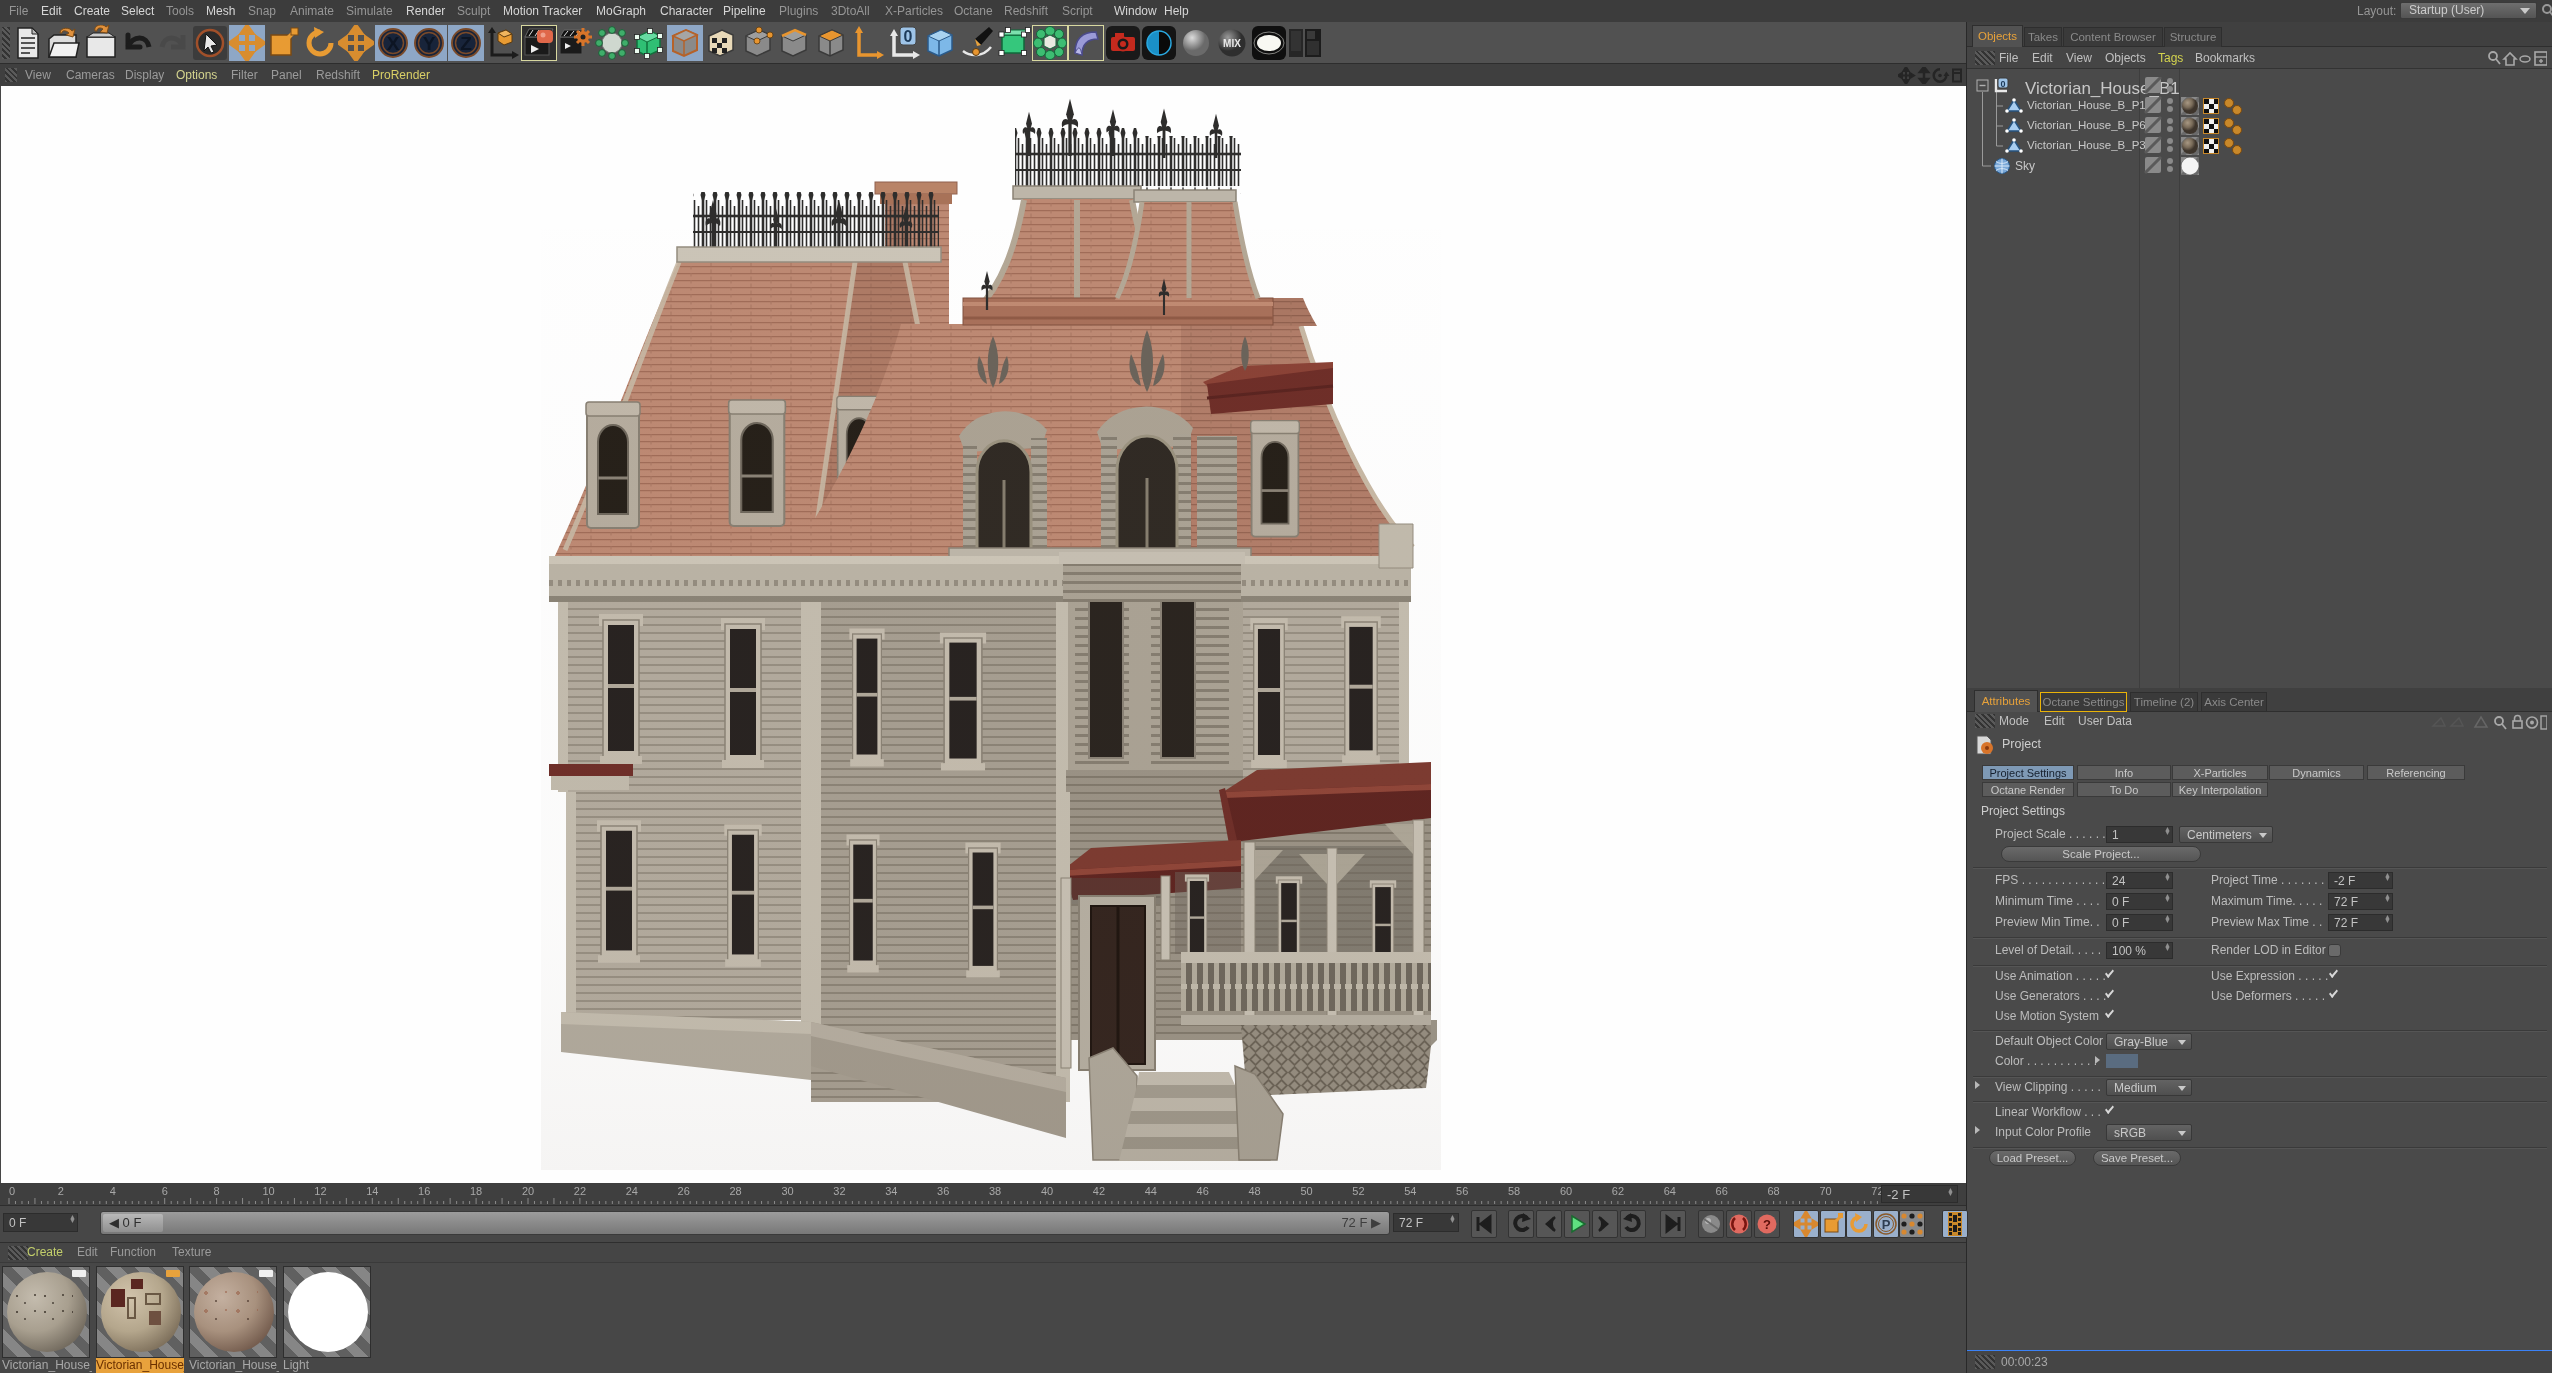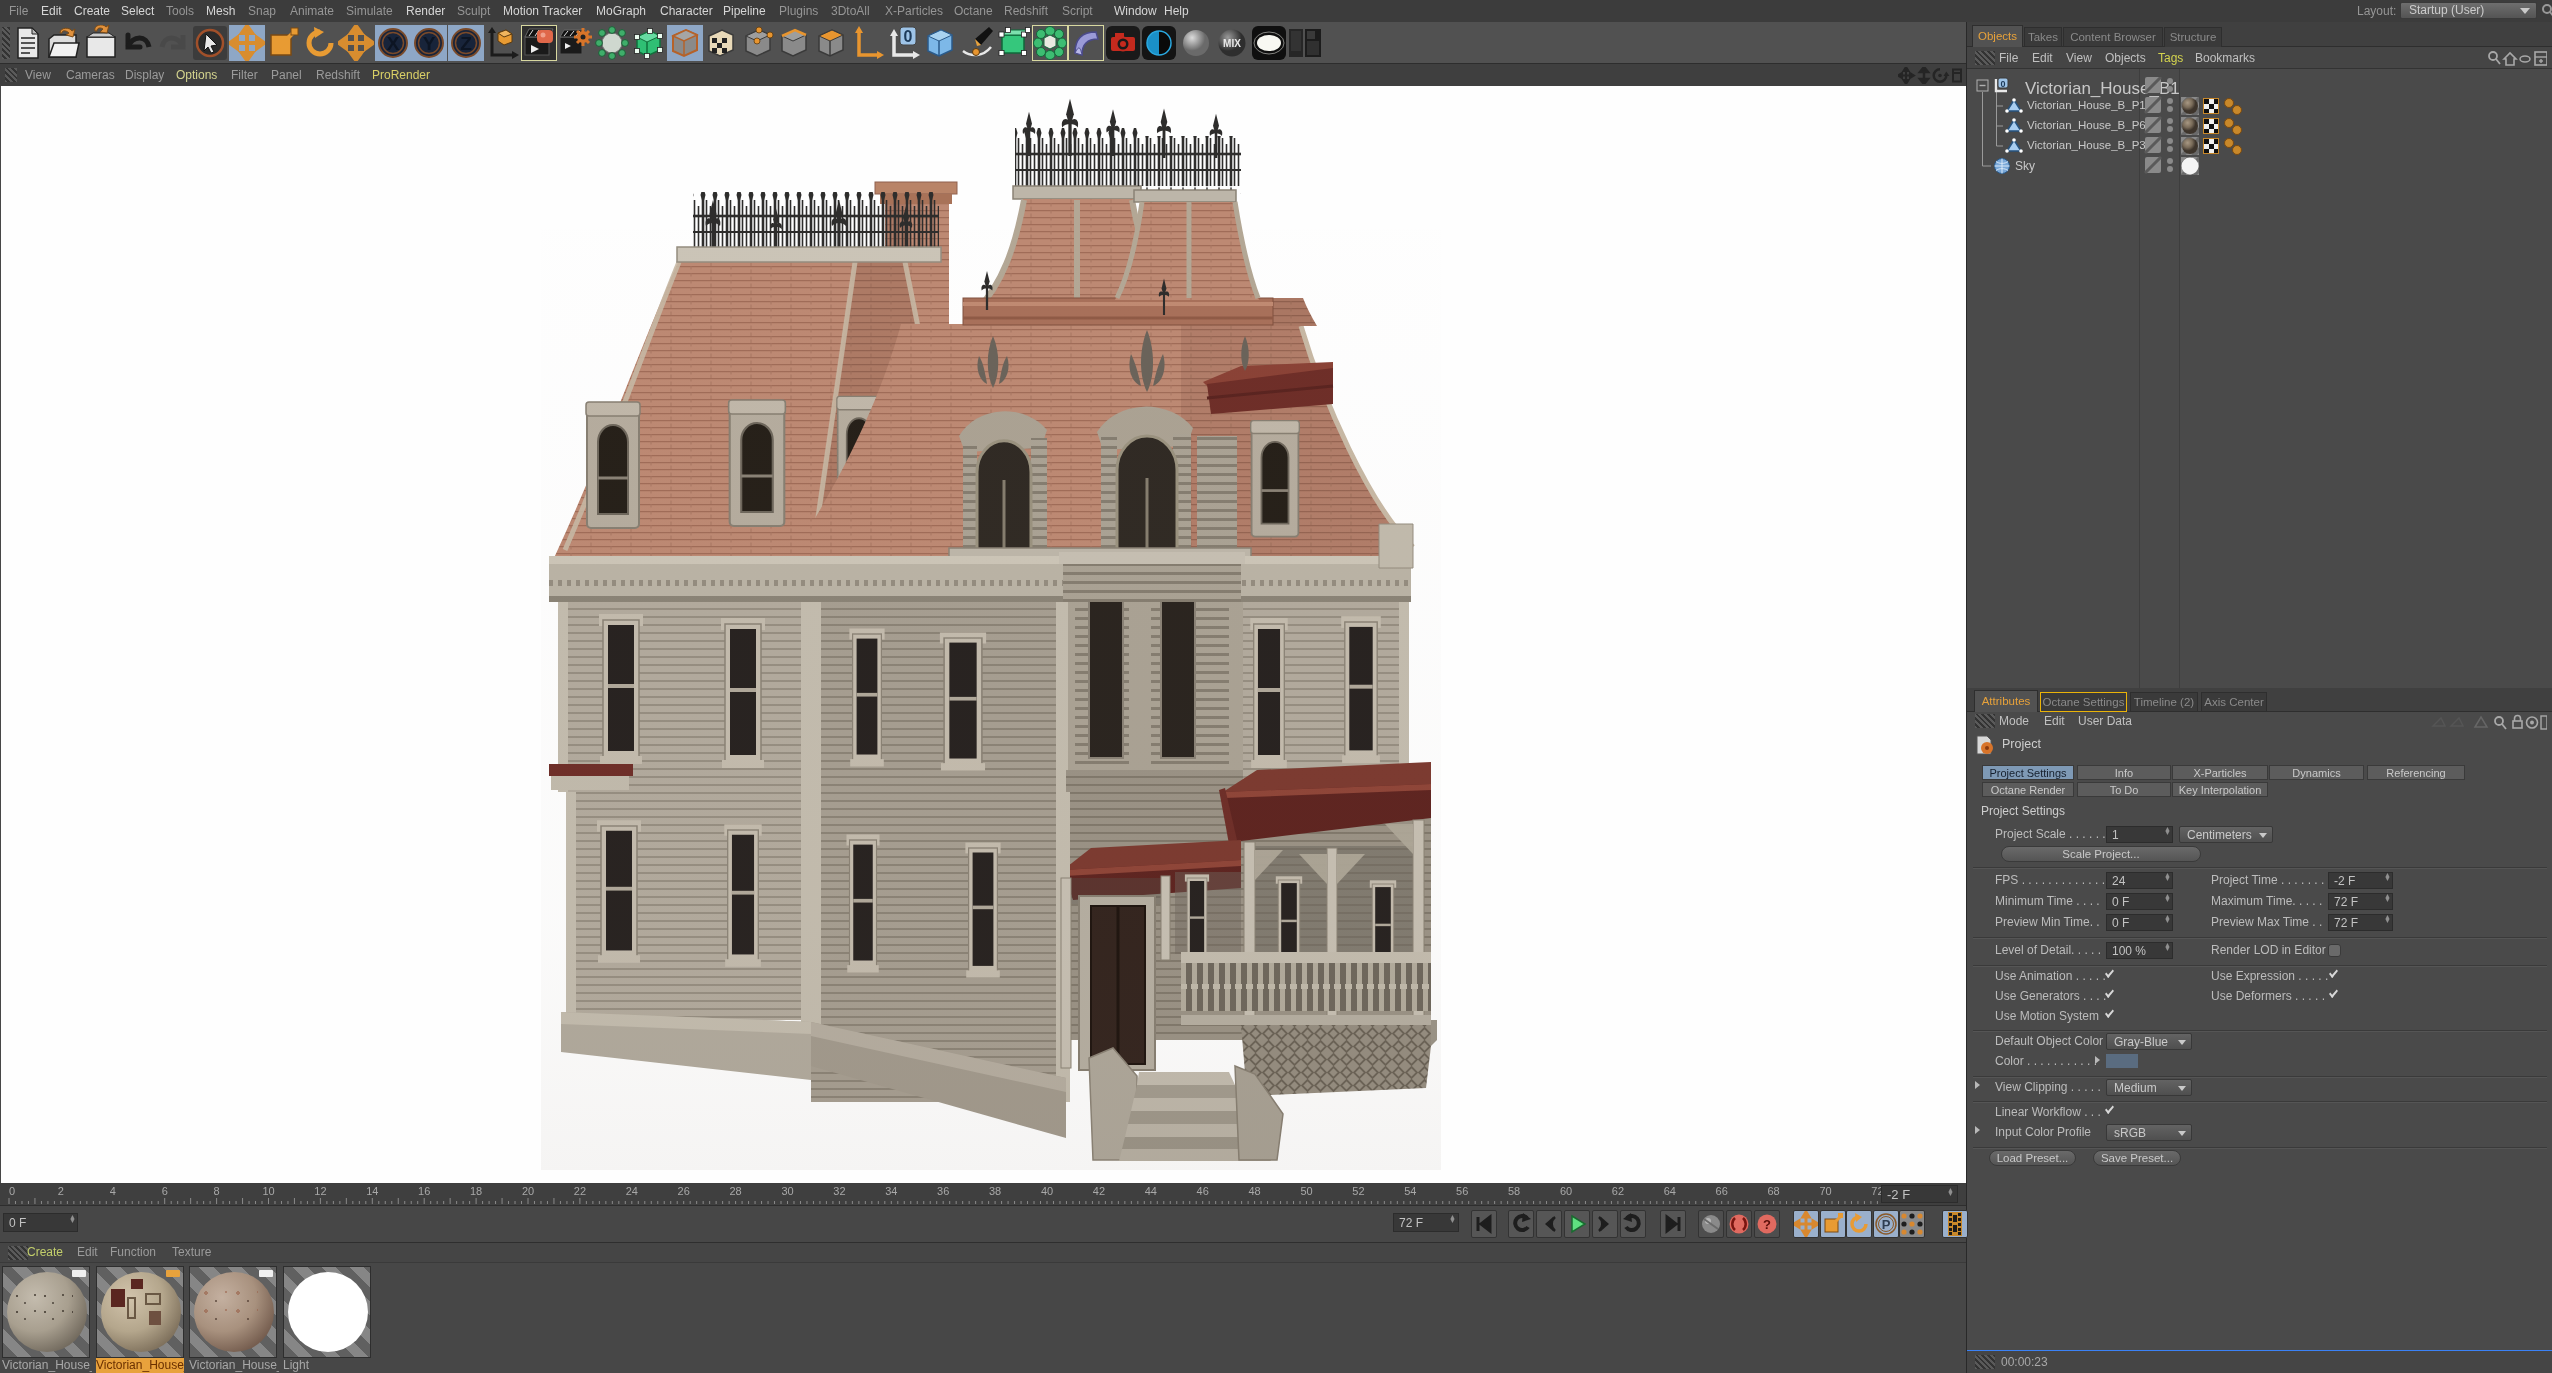--- a/index.html
+++ b/index.html
@@ -1091,20 +1091,24 @@
           <text x="1877.4" y="12" font-size="11" fill="#a8a8a8" text-anchor="middle" font-family="Liberation Sans">72</text>
           <path d="M9.00,15 V21 M15.49,18 V21 M21.98,18 V21 M28.46,18 V21 M34.95,15 V21 M41.44,18 V21 M47.92,18 V21 M54.41,18 V21 M60.90,18 V21 M67.39,18 V21 M73.87,18 V21 M80.36,18 V21 M86.85,18 V21 M93.34,18 V21 M99.82,18 V21 M106.31,18 V21 M112.80,18 V21 M119.29,18 V21 M125.77,18 V21 M132.26,18 V21 M138.75,18 V21 M145.24,18 V21 M151.72,18 V21 M158.21,18 V21 M164.70,15 V21 M171.19,18 V21 M177.68,18 V21 M184.16,18 V21 M190.65,15 V21 M197.14,18 V21 M203.63,18 V21 M210.11,18 V21 M216.60,15 V21 M223.09,18 V21 M229.58,18 V21 M236.06,18 V21 M242.55,15 V21 M249.04,18 V21 M255.53,18 V21 M262.01,18 V21 M268.50,15 V21 M274.99,18 V21 M281.48,18 V21 M287.96,18 V21 M294.45,15 V21 M300.94,18 V21 M307.43,18 V21 M313.91,18 V21 M320.40,15 V21 M326.89,18 V21 M333.38,18 V21 M339.86,18 V21 M346.35,15 V21 M352.84,18 V21 M359.33,18 V21 M365.81,18 V21 M372.30,15 V21 M378.79,18 V21 M385.28,18 V21 M391.76,18 V21 M398.25,15 V21 M404.74,18 V21 M411.23,18 V21 M417.71,18 V21 M424.20,15 V21 M430.69,18 V21 M437.18,18 V21 M443.66,18 V21 M450.15,15 V21 M456.64,18 V21 M463.13,18 V21 M469.61,18 V21 M476.10,15 V21 M482.59,18 V21 M489.08,18 V21 M495.56,18 V21 M502.05,15 V21 M508.54,18 V21 M515.03,18 V21 M521.51,18 V21 M528.00,15 V21 M534.49,18 V21 M540.98,18 V21 M547.46,18 V21 M553.95,15 V21 M560.44,18 V21 M566.93,18 V21 M573.41,18 V21 M579.90,15 V21 M586.39,18 V21 M592.88,18 V21 M599.36,18 V21 M605.85,18 V21 M612.34,18 V21 M618.82,18 V21 M625.31,18 V21 M631.80,18 V21 M638.29,18 V21 M644.77,18 V21 M651.26,18 V21 M657.75,18 V21 M664.24,18 V21 M670.72,18 V21 M677.21,18 V21 M683.70,18 V21 M690.19,18 V21 M696.67,18 V21 M703.16,18 V21 M709.65,18 V21 M716.14,18 V21 M722.62,18 V21 M729.11,18 V21 M735.60,18 V21 M742.09,18 V21 M748.57,18 V21 M755.06,18 V21 M761.55,18 V21 M768.04,18 V21 M774.52,18 V21 M781.01,18 V21 M787.50,18 V21 M793.99,18 V21 M800.47,18 V21 M806.96,18 V21 M813.45,18 V21 M819.94,18 V21 M826.42,18 V21 M832.91,18 V21 M839.40,18 V21 M845.89,18 V21 M852.37,18 V21 M858.86,18 V21 M865.35,18 V21 M871.84,18 V21 M878.32,18 V21 M884.81,18 V21 M891.30,18 V21 M897.79,18 V21 M904.27,18 V21 M910.76,18 V21 M917.25,18 V21 M923.74,18 V21 M930.22,18 V21 M936.71,18 V21 M943.20,18 V21 M949.69,18 V21 M956.17,18 V21 M962.66,18 V21 M969.15,18 V21 M975.64,18 V21 M982.12,18 V21 M988.61,18 V21 M995.10,18 V21 M1001.59,18 V21 M1008.07,18 V21 M1014.56,18 V21 M1021.05,18 V21 M1027.54,18 V21 M1034.02,18 V21 M1040.51,18 V21 M1047.00,18 V21 M1053.49,18 V21 M1059.97,18 V21 M1066.46,18 V21 M1072.95,18 V21 M1079.44,18 V21 M1085.92,18 V21 M1092.41,18 V21 M1098.90,18 V21 M1105.39,18 V21 M1111.87,18 V21 M1118.36,18 V21 M1124.85,18 V21 M1131.34,18 V21 M1137.82,18 V21 M1144.31,18 V21 M1150.80,18 V21 M1157.29,18 V21 M1163.77,18 V21 M1170.26,18 V21 M1176.75,18 V21 M1183.24,18 V21 M1189.72,18 V21 M1196.21,18 V21 M1202.70,18 V21 M1209.19,18 V21 M1215.67,18 V21 M1222.16,18 V21 M1228.65,18 V21 M1235.14,18 V21 M1241.62,18 V21 M1248.11,18 V21 M1254.60,18 V21 M1261.09,18 V21 M1267.57,18 V21 M1274.06,18 V21 M1280.55,18 V21 M1287.04,18 V21 M1293.52,18 V21 M1300.01,18 V21 M1306.50,18 V21 M1312.99,18 V21 M1319.47,18 V21 M1325.96,18 V21 M1332.45,18 V21 M1338.94,18 V21 M1345.42,18 V21 M1351.91,18 V21 M1358.40,18 V21 M1364.89,18 V21 M1371.37,18 V21 M1377.86,18 V21 M1384.35,18 V21 M1390.84,18 V21 M1397.32,18 V21 M1403.81,18 V21 M1410.30,18 V21 M1416.79,18 V21 M1423.27,18 V21 M1429.76,18 V21 M1436.25,18 V21 M1442.74,18 V21 M1449.22,18 V21 M1455.71,18 V21 M1462.20,18 V21 M1468.69,18 V21 M1475.17,18 V21 M1481.66,18 V21 M1488.15,18 V21 M1494.64,18 V21 M1501.12,18 V21 M1507.61,18 V21 M1514.10,18 V21 M1520.59,18 V21 M1527.07,18 V21 M1533.56,18 V21 M1540.05,18 V21 M1546.54,18 V21 M1553.02,18 V21 M1559.51,18 V21 M1566.00,18 V21 M1572.49,18 V21 M1578.97,18 V21 M1585.46,18 V21 M1591.95,18 V21 M1598.44,18 V21 M1604.92,18 V21 M1611.41,18 V21 M1617.90,18 V21 M1624.39,18 V21 M1630.87,18 V21 M1637.36,18 V21 M1643.85,18 V21 M1650.34,18 V21 M1656.82,18 V21 M1663.31,18 V21 M1669.80,18 V21 M1676.29,18 V21 M1682.77,18 V21 M1689.26,18 V21 M1695.75,18 V21 M1702.24,18 V21 M1708.72,18 V21 M1715.21,18 V21 M1721.70,18 V21 M1728.19,18 V21 M1734.67,18 V21 M1741.16,18 V21 M1747.65,18 V21 M1754.14,18 V21 M1760.62,18 V21 M1767.11,18 V21 M1773.60,18 V21 M1780.09,18 V21 M1786.57,18 V21 M1793.06,18 V21 M1799.55,18 V21 M1806.04,18 V21 M1812.52,18 V21 M1819.01,18 V21 M1825.50,18 V21 M1831.99,18 V21 M1838.47,18 V21 M1844.96,18 V21 M1851.45,18 V21 M1857.94,18 V21 M1864.42,18 V21 M1870.91,18 V21 M1877.40,18 V21" stroke="#8a8a8a" stroke-width="1"></path>
         </svg>
       </div>
     <div class="abs" style="left:1881px;top:2px;width:77px;height:18px;background:#383838;border:1px solid #2c2c2c;color:#c3c3c3;font-size:13px;line-height:17px;padding-left:5px">-2 F</div>
     <div class="spin" style="left:1946px;top:5px">▲<br>▼</div>
 
     <div class="abs" style="left:0;top:23px;width:1966px;height:36px;background:#474747" id="play">
       <div class="inbox" style="left:3px;top:7px;width:75px;height:19px;line-height:18px">0 F</div>
       <div class="spin" style="left:68px;top:9px">▲<br>▼</div>
+      <div class="abs" style="left:100px;top:5px;width:1290px;height:24px;border-radius:3px;background:linear-gradient(#9c9c9c,#787878);border:1px solid #3a3a3a">
+        <div class="abs" style="left:2px;top:2px;width:60px;height:18px;border-radius:2px;background:linear-gradient(#b8b8b8,#909090);color:#2e2e2e;font-size:13px;line-height:18px;padding-left:6px">◀ 0 F</div>
+        <span class="abs" style="right:8px;top:3px;color:#3e3e3e;font-size:13px">72 F ▶</span>
+      </div>
       <div class="inbox" style="left:1393px;top:7px;width:66px;height:19px;line-height:18px">72 F</div>
       <div class="spin" style="left:1448px;top:9px">▲<br>▼</div>
       <div class="abs" style="left:1471px;top:4px;width:26px;height:28px;background:#565656;border:1px solid #333;border-radius:2px"><svg width="24" height="26" viewBox="0 0 24 26">
             <path d="M6,6 V20 M18,6 L9,13 L18,20 Z" stroke="#1e1e1e" stroke-width="3" fill="#1e1e1e"></path>
           </svg></div>
         <div class="abs" style="left:1508px;top:4px;width:26px;height:28px;background:#565656;border:1px solid #333;border-radius:2px"><svg width="24" height="26" viewBox="0 0 24 26">
             <path d="M18,7 A7,7 0 1 0 19,16" stroke="#1e1e1e" stroke-width="4" fill="none"></path>
             <path d="M14,2 L22,8 L13,11 Z" fill="#1e1e1e"></path>
           </svg></div>
         <div class="abs" style="left:1536px;top:4px;width:26px;height:28px;background:#565656;border:1px solid #333;border-radius:2px"><svg width="24" height="26" viewBox="0 0 24 26">

